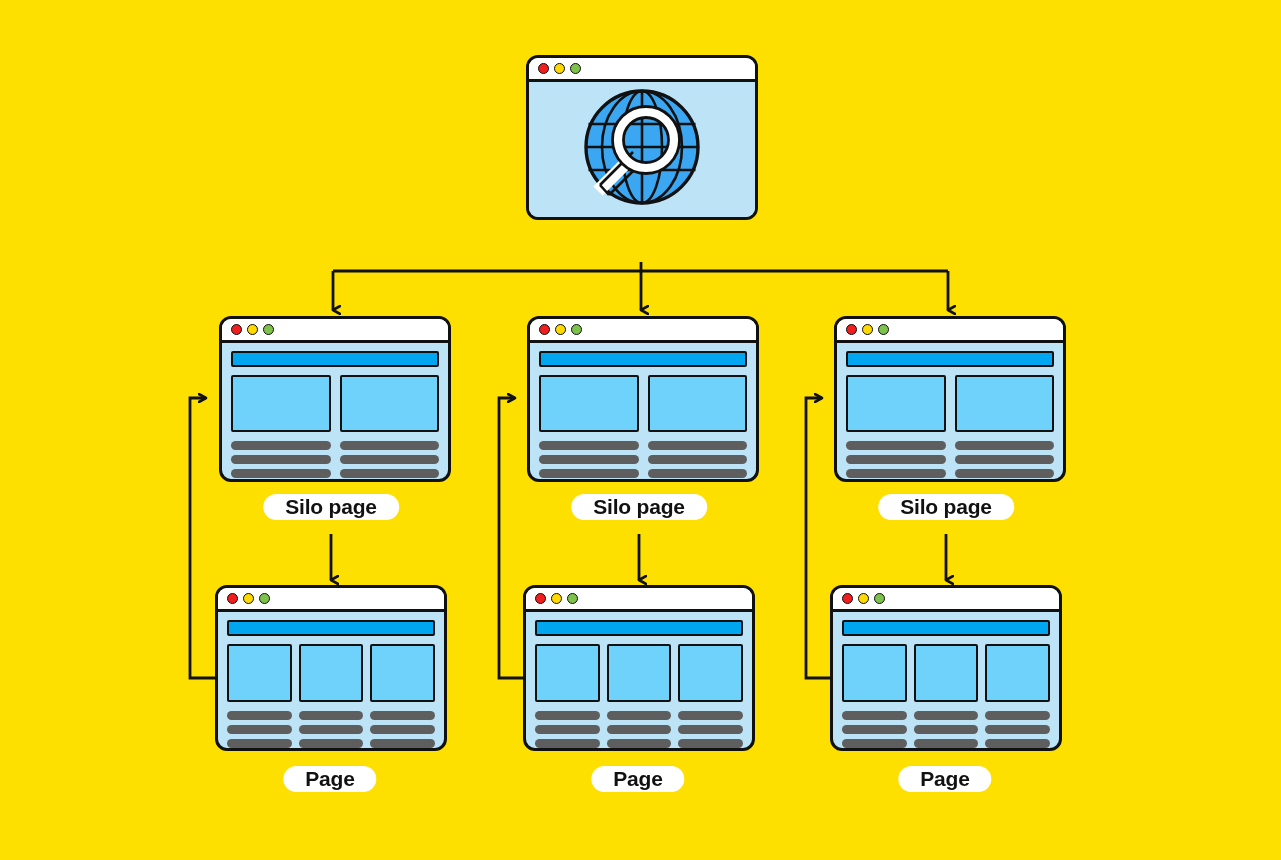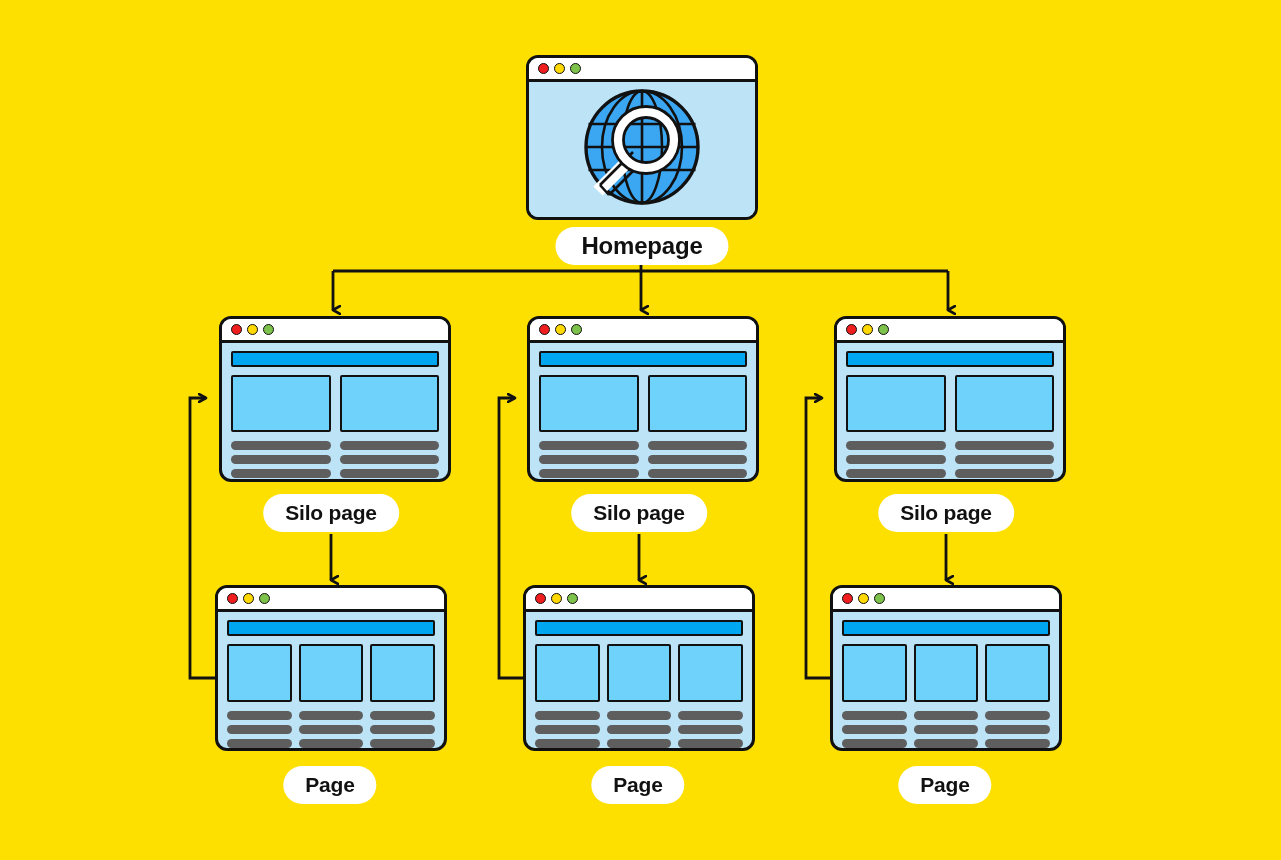--- a/index.html
+++ b/index.html
@@ -72,21 +72,21 @@
     padding:0;height:calc(100% - 24px);
     display:flex;align-items:center;justify-content:center;
     background:#BDE3F7;
   }
 
   
   .pill{
     position:absolute;
     background:#FFFFFF;
     border-radius:999px;
-    height:38px;
+    height:26px;
     display:flex;align-items:center;justify-content:center;
     padding:0 22px;
     font-weight:bold;
     font-size:21px;
     color:#111111;
     letter-spacing:-0.2px;
     white-space:nowrap;
     z-index:4;
     transform:translateX(-50%);
   }
@@ -153,23 +153,20 @@
             <line x1="66" y1="76" x2="33" y2="109" stroke="#111111" stroke-width="2.6"></line>
             <line x1="24" y1="99" x2="33" y2="109" stroke="#111111" stroke-width="2.6"></line>
           </g>
           <circle cx="70" cy="54" r="28" fill="none" stroke="#FFFFFF" stroke-width="11"></circle>
           <circle cx="70" cy="54" r="33.5" fill="none" stroke="#111111" stroke-width="2.8"></circle>
           <circle cx="70" cy="54" r="22.5" fill="none" stroke="#111111" stroke-width="2.8"></circle>
         </g>
       </svg>
     </div>
   </div>
-  <div class="pill big" style="left:642px;top:227px;">
-    <span>Homepage</span>
-  </div>
 
   <div class="win" style="left:219px;top:316px;width:232px;height:166px;">
     <div class="win-bar">
       <span class="dot red"></span>
       <span class="dot yellow"></span>
       <span class="dot green"></span>
     </div>
     <div class="win-body">
       <div class="banner"></div>
       <div class="cols">

